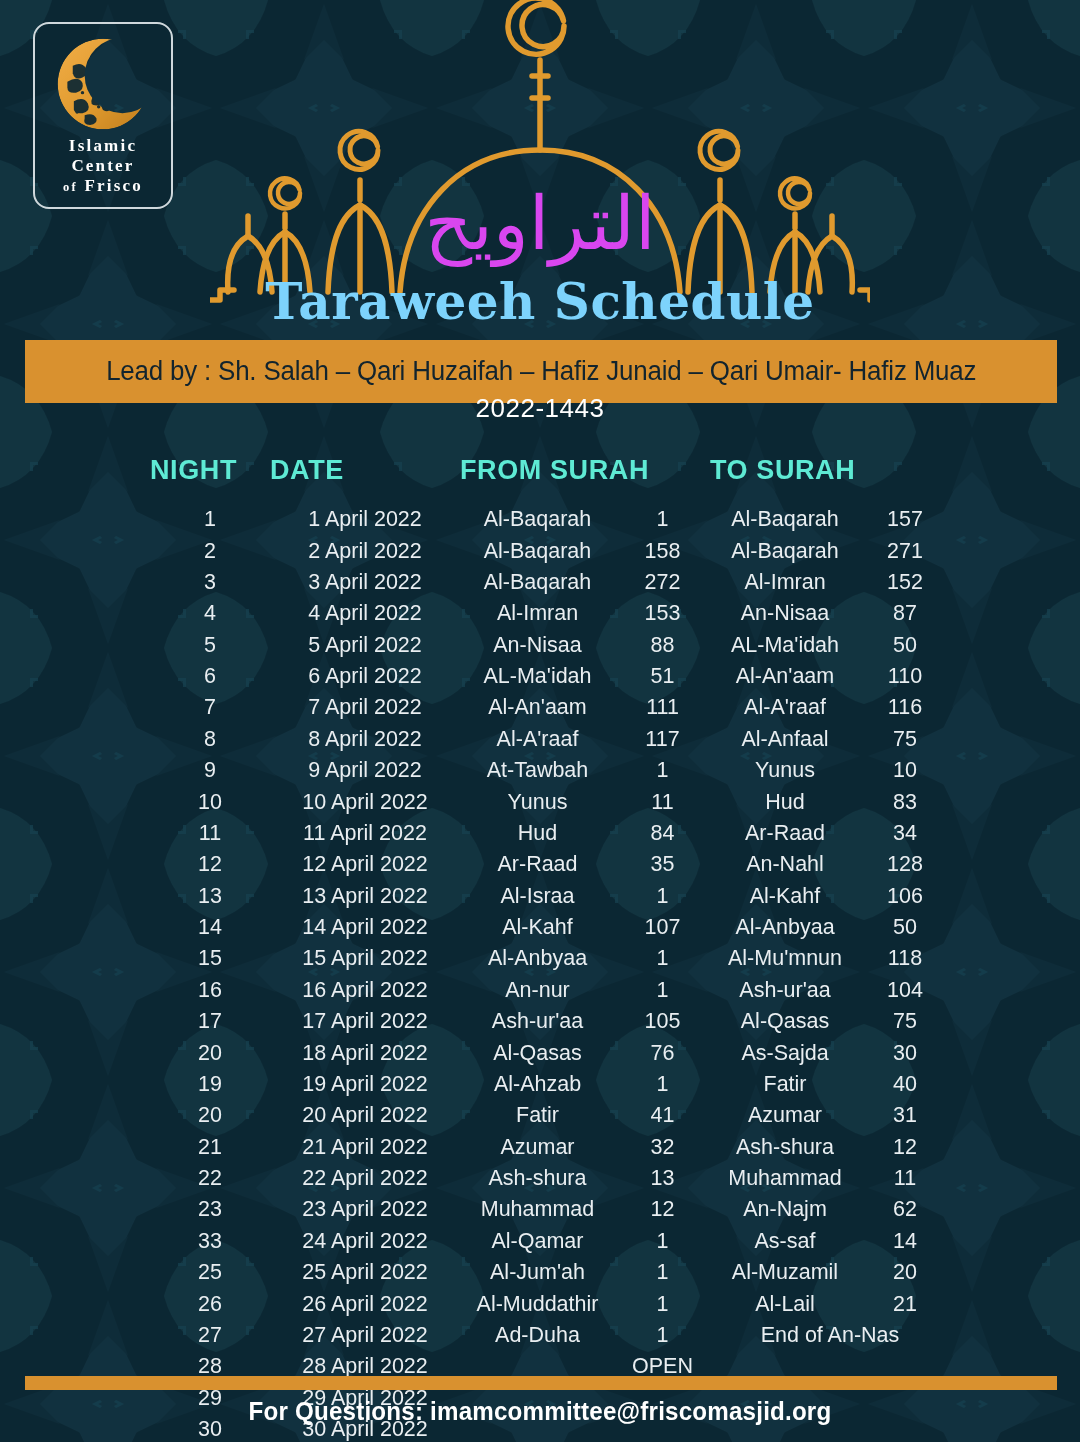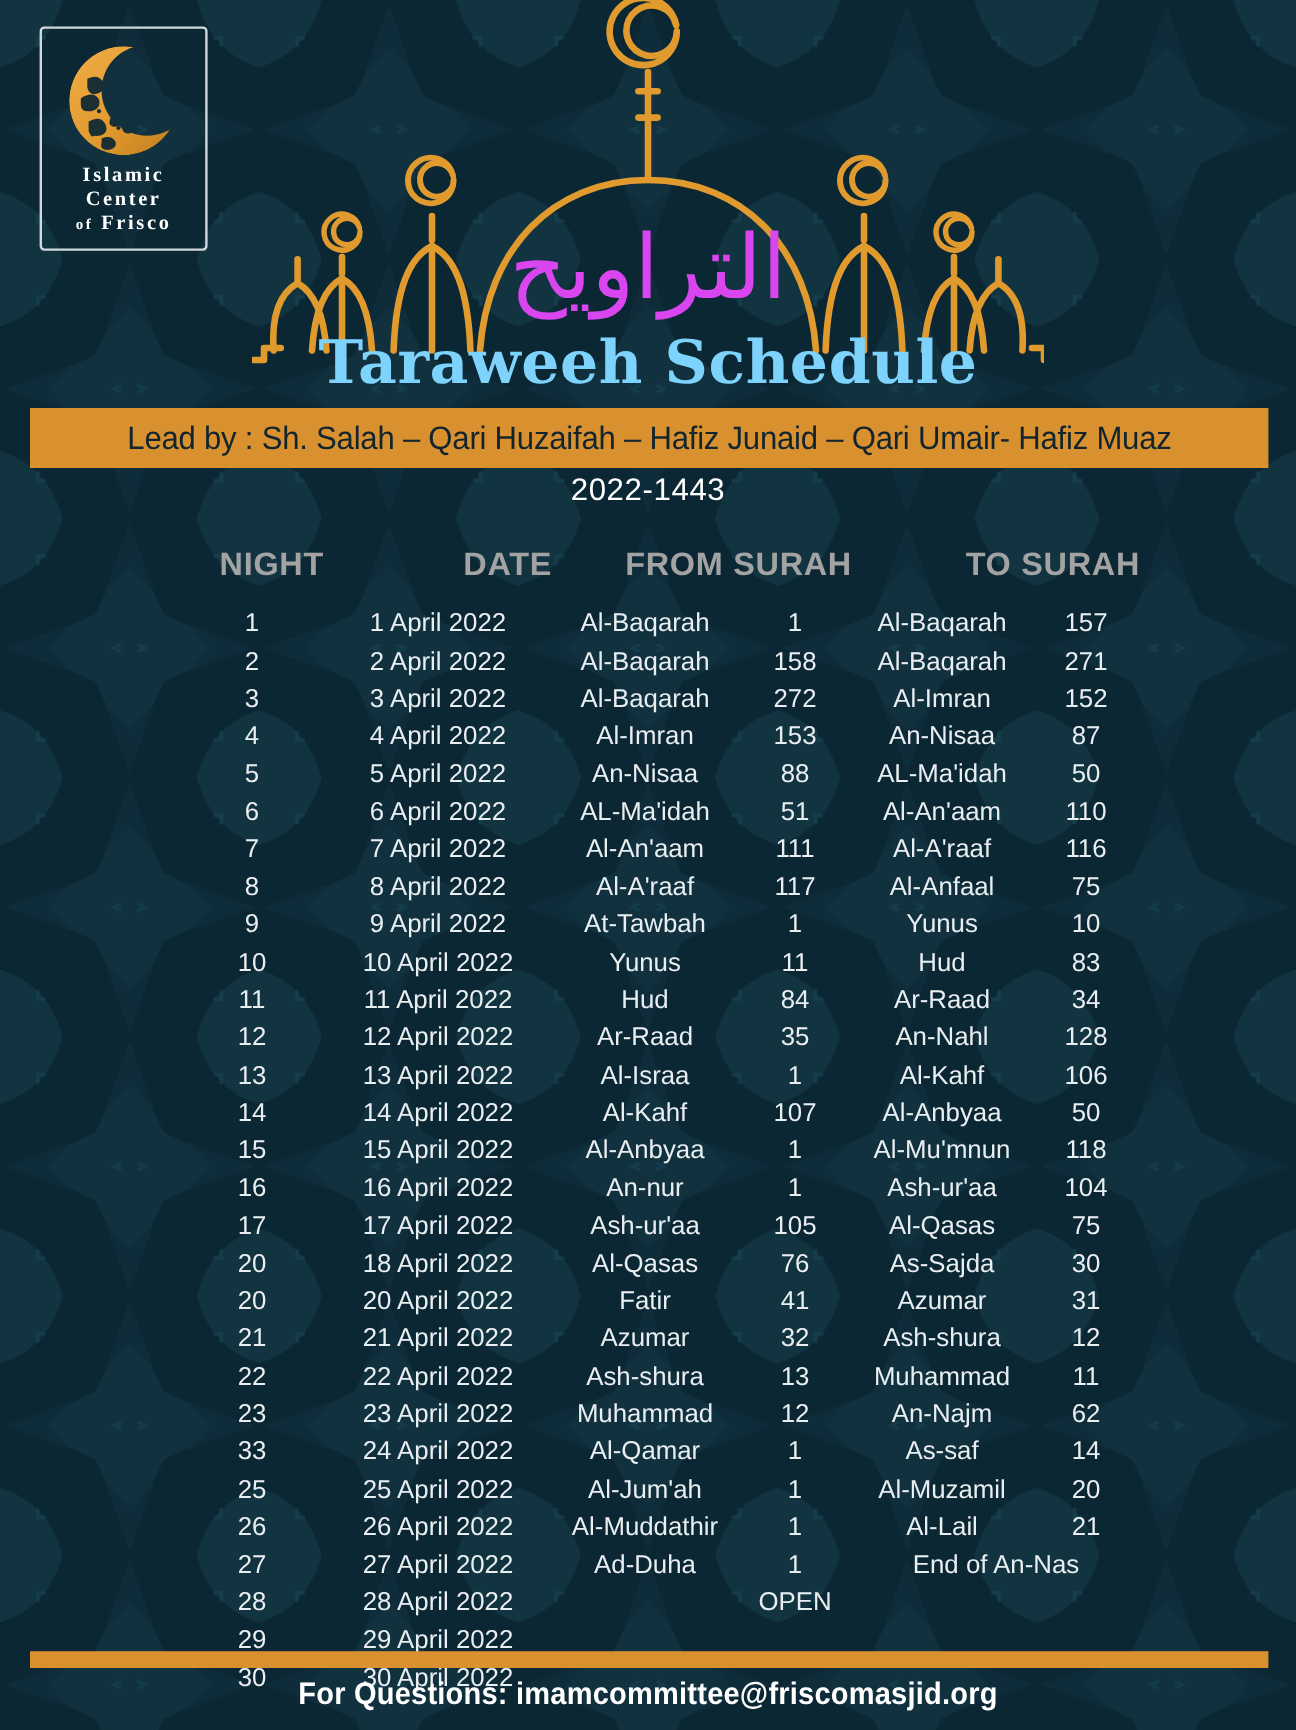--- a/index.html
+++ b/index.html
@@ -26,21 +26,21 @@
   }
 
   
   .logo-box {
     position: absolute;
     left: 33px;
     top: 22px;
     width: 140px;
     height: 187px;
     border: 2px solid #cfd8dc;
-    border-radius: 4px;
+    border-radius: 16px;
     z-index: 5;
     box-sizing: border-box;
   }
   .logo-moon {
     position: absolute;
     left: 50%;
     top: 6px;
     transform: translateX(-50%);
     width: 108px;
     height: 108px;
@@ -101,21 +101,21 @@
     z-index: 6;
     white-space: nowrap;
   }
 
   
   .lead-banner {
     position: absolute;
     left: 25px;
     top: 340px;
     width: 1032px;
-    height: 50px;
+    height: 63px;
     background: #d9912f;
     z-index: 6;
     display: flex;
     align-items: center;
     justify-content: center;
     box-sizing: border-box;
   }
   .lead-banner span {
     color: #12242e;
     font-size: 27px;
@@ -146,26 +146,26 @@
     top: 455px;
     width: 800px;
     z-index: 6;
   }
   table.schedule {
     width: 100%;
     border-collapse: collapse;
     table-layout: fixed;
   }
   table.schedule th {
-    color: #a3a3a3;
+    color: #5eead4;
     font-size: 27px;
     font-weight: 600;
     letter-spacing: 0.6px;
     padding: 0 0 18px 0;
-    text-align: right;
+    text-align: left;
     font-family: "Liberation Sans", sans-serif;
   }
   table.schedule td {
     color: #e9eef1;
     font-size: 21.5px;
     font-weight: 300;
     text-align: center;
     padding: 3.2px 0;
     font-family: "Liberation Sans", sans-serif;
     white-space: nowrap;
@@ -513,20 +513,28 @@
           </tr>
           <tr>
             <td class="night">20</td>
             <td class="date">18 April  2022</td>
             <td>Al-Qasas</td>
             <td class="ayah">76</td>
             <td>As-Sajda</td>
             <td class="ayah">30</td>
           </tr>
           <tr>
+            <td class="night">19</td>
+            <td class="date">19 April  2022</td>
+            <td>Al-Ahzab</td>
+            <td class="ayah">1</td>
+            <td>Fatir</td>
+            <td class="ayah">40</td>
+          </tr>
+          <tr>
             <td class="night">20</td>
             <td class="date">20 April  2022</td>
             <td>Fatir</td>
             <td class="ayah">41</td>
             <td>Azumar</td>
             <td class="ayah">31</td>
           </tr>
           <tr>
             <td class="night">21</td>
             <td class="date">21 April  2022</td>

